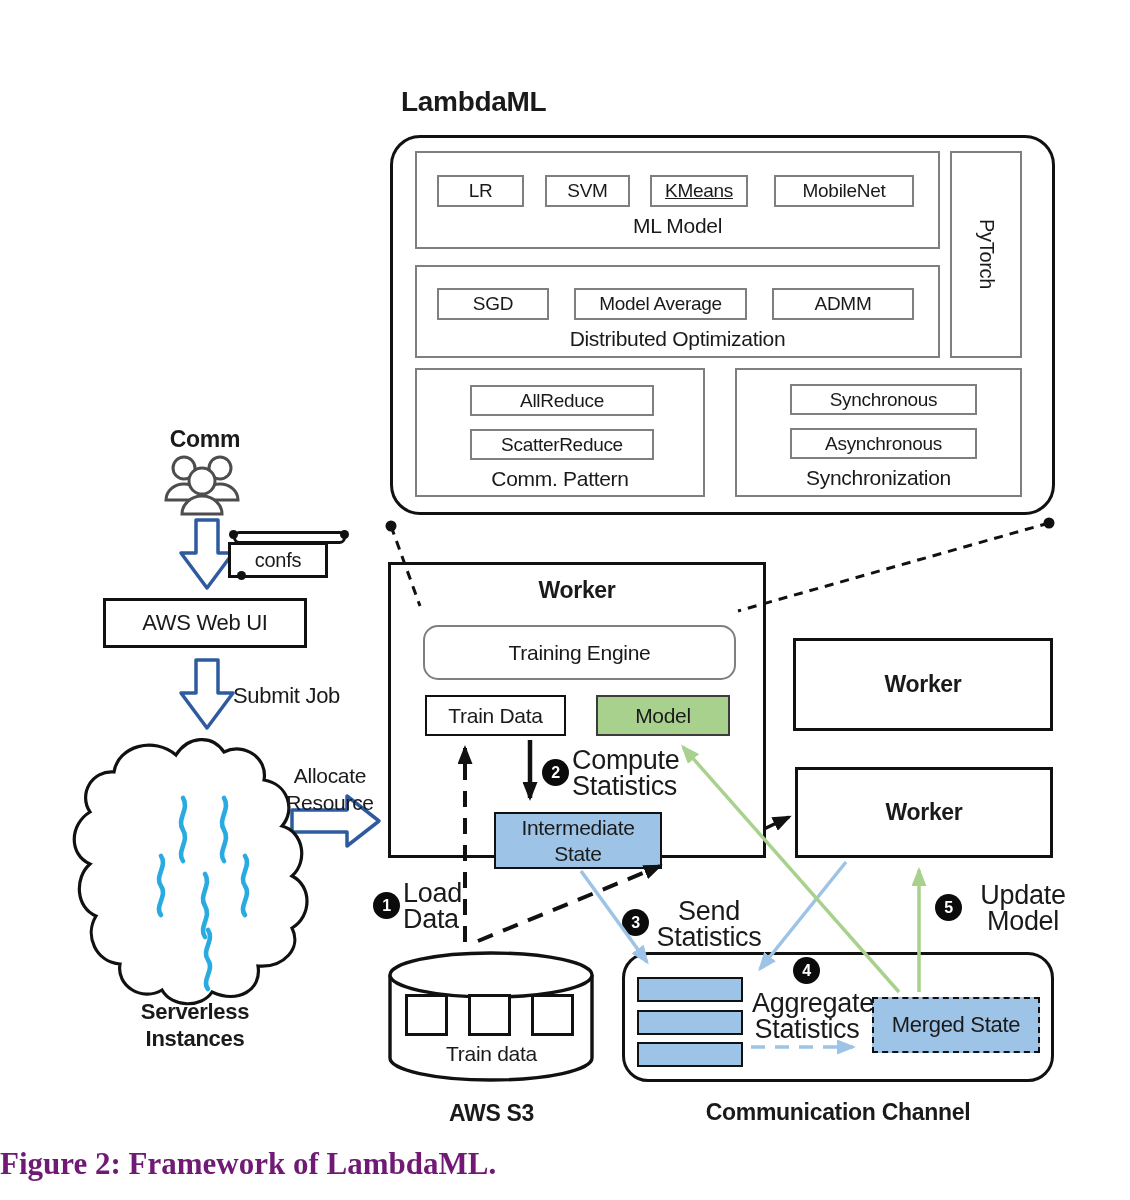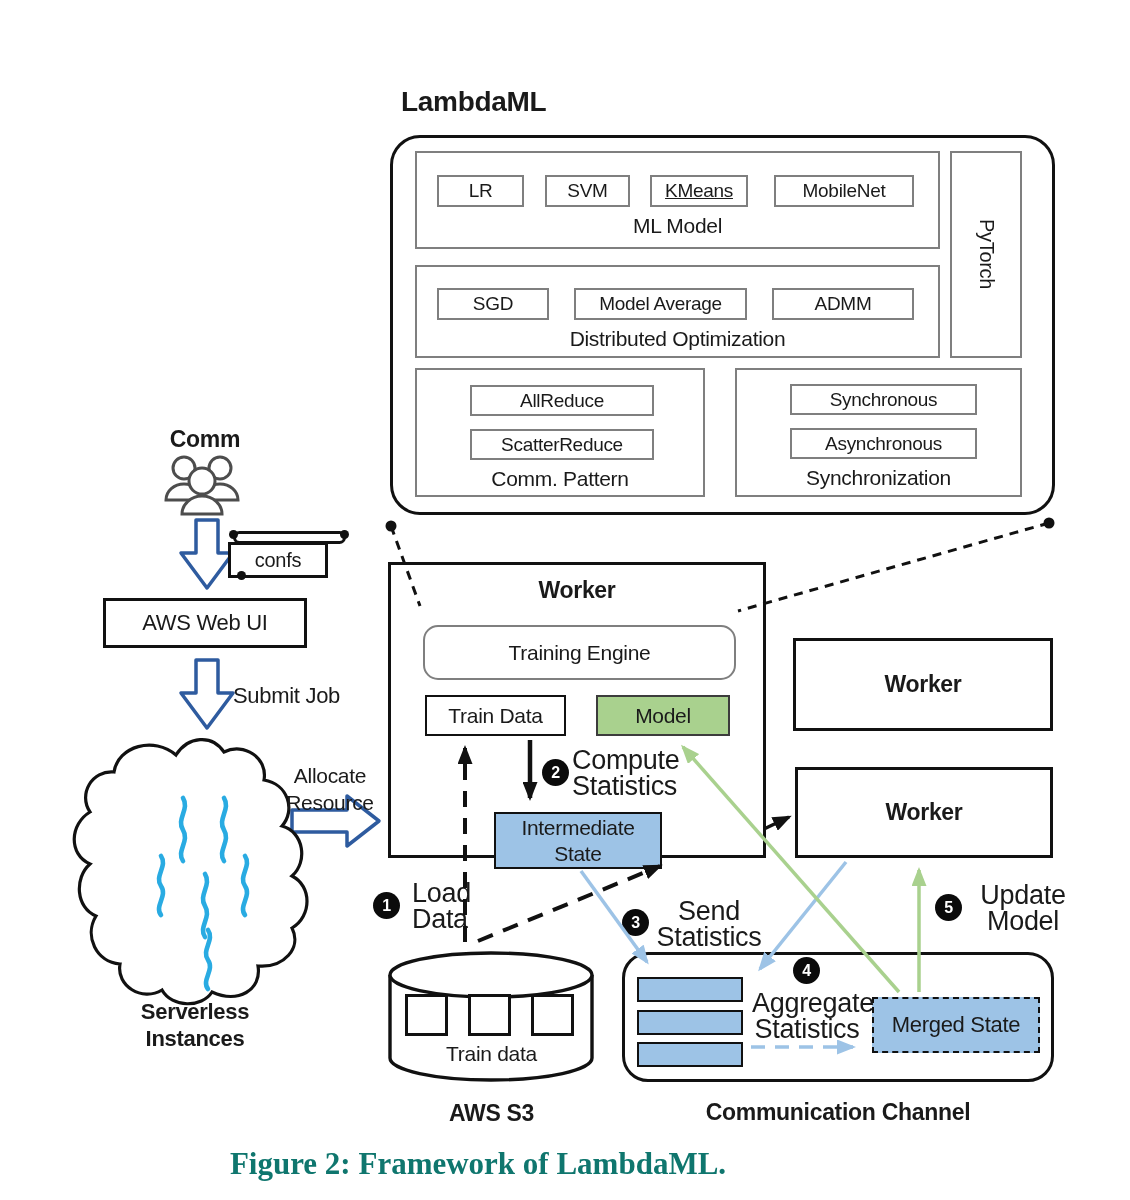--- a/index.html
+++ b/index.html
@@ -27,22 +27,22 @@
   .outer-frame{position:absolute;left:390px;top:135px;width:665px;height:380px;
                border:3px solid #111;border-radius:30px;background:#fff;box-sizing:border-box;z-index:2;}
   .vtext{writing-mode:vertical-rl;text-orientation:mixed;font-size:20px;}
   .confs-lid{position:absolute;left:233px;top:531px;width:113px;height:13px;background:#fff;
              border:3px solid #111;border-radius:7px;box-sizing:border-box;z-index:3;}
   .confs-body{position:absolute;left:228px;top:542px;width:100px;height:36px;background:#fff;
               border:3px solid #111;box-sizing:border-box;z-index:2;
               display:flex;align-items:center;justify-content:center;font-size:20px;}
   .dot{position:absolute;width:9px;height:9px;border-radius:50%;background:#111;z-index:4;}
   .blue-fill{background:#9dc3e6;}
-  .caption{position:absolute;left:0;top:1146px;width:956px;text-align:center;z-index:3;
-           font-family:"Liberation Serif","DejaVu Serif",serif;font-weight:700;font-size:31px;color:#0f766e;letter-spacing:0;}
+  .caption{position:absolute;left:0;top:1146px;width:956px;text-align:left;z-index:3;
+           font-family:"Liberation Serif","DejaVu Serif",serif;font-weight:700;font-size:31px;color:#701a75;letter-spacing:0;}
 </style>
 </head>
 <body>
 
 <div class="canvas">
 
   <svg id="icons" class="layer" width="1130" height="1200" viewBox="0 0 1130 1200">
 
     <g stroke="#4d4d4d" stroke-width="3" fill="#fff">
       <path d="M166,500 a18,16 0 0 1 36,0 z"></path>
@@ -180,21 +180,21 @@
   <div class="abs" style="left:622px;top:952px;width:432px;height:130px;border:3px solid #111;border-radius:26px;background:#fff;z-index:2;"></div>
   <div class="abs blue-fill" style="left:637px;top:977px;width:106px;height:25px;border:2px solid #111;z-index:3;"></div>
   <div class="abs blue-fill" style="left:637px;top:1010px;width:106px;height:25px;border:2px solid #111;z-index:3;"></div>
   <div class="abs blue-fill" style="left:637px;top:1042px;width:106px;height:25px;border:2px solid #111;z-index:3;"></div>
   <div class="abs blue-fill ctr" style="left:872px;top:997px;width:168px;height:56px;border:2.5px dashed #111;font-size:22px;z-index:3;">
     <span>Merged State</span>
   </div>
   <div class="lbl semibold" style="left:622px;top:1099px;width:432px;text-align:center;font-size:23px;">Communication Channel</div>
 
   <div class="badge" style="left:373px;top:892px;">1</div>
-  <div class="steplbl" style="left:412px;top:880px;">
+  <div class="steplbl" style="left:403px;top:880px;">
     <div>Load</div>
       <div>Data</div>
   </div>
 
   <div class="badge" style="left:542px;top:759px;">2</div>
   <div class="steplbl" style="left:572px;top:747px;">
     <div>Compute</div>
       <div>Statistics</div>
   </div>
 

